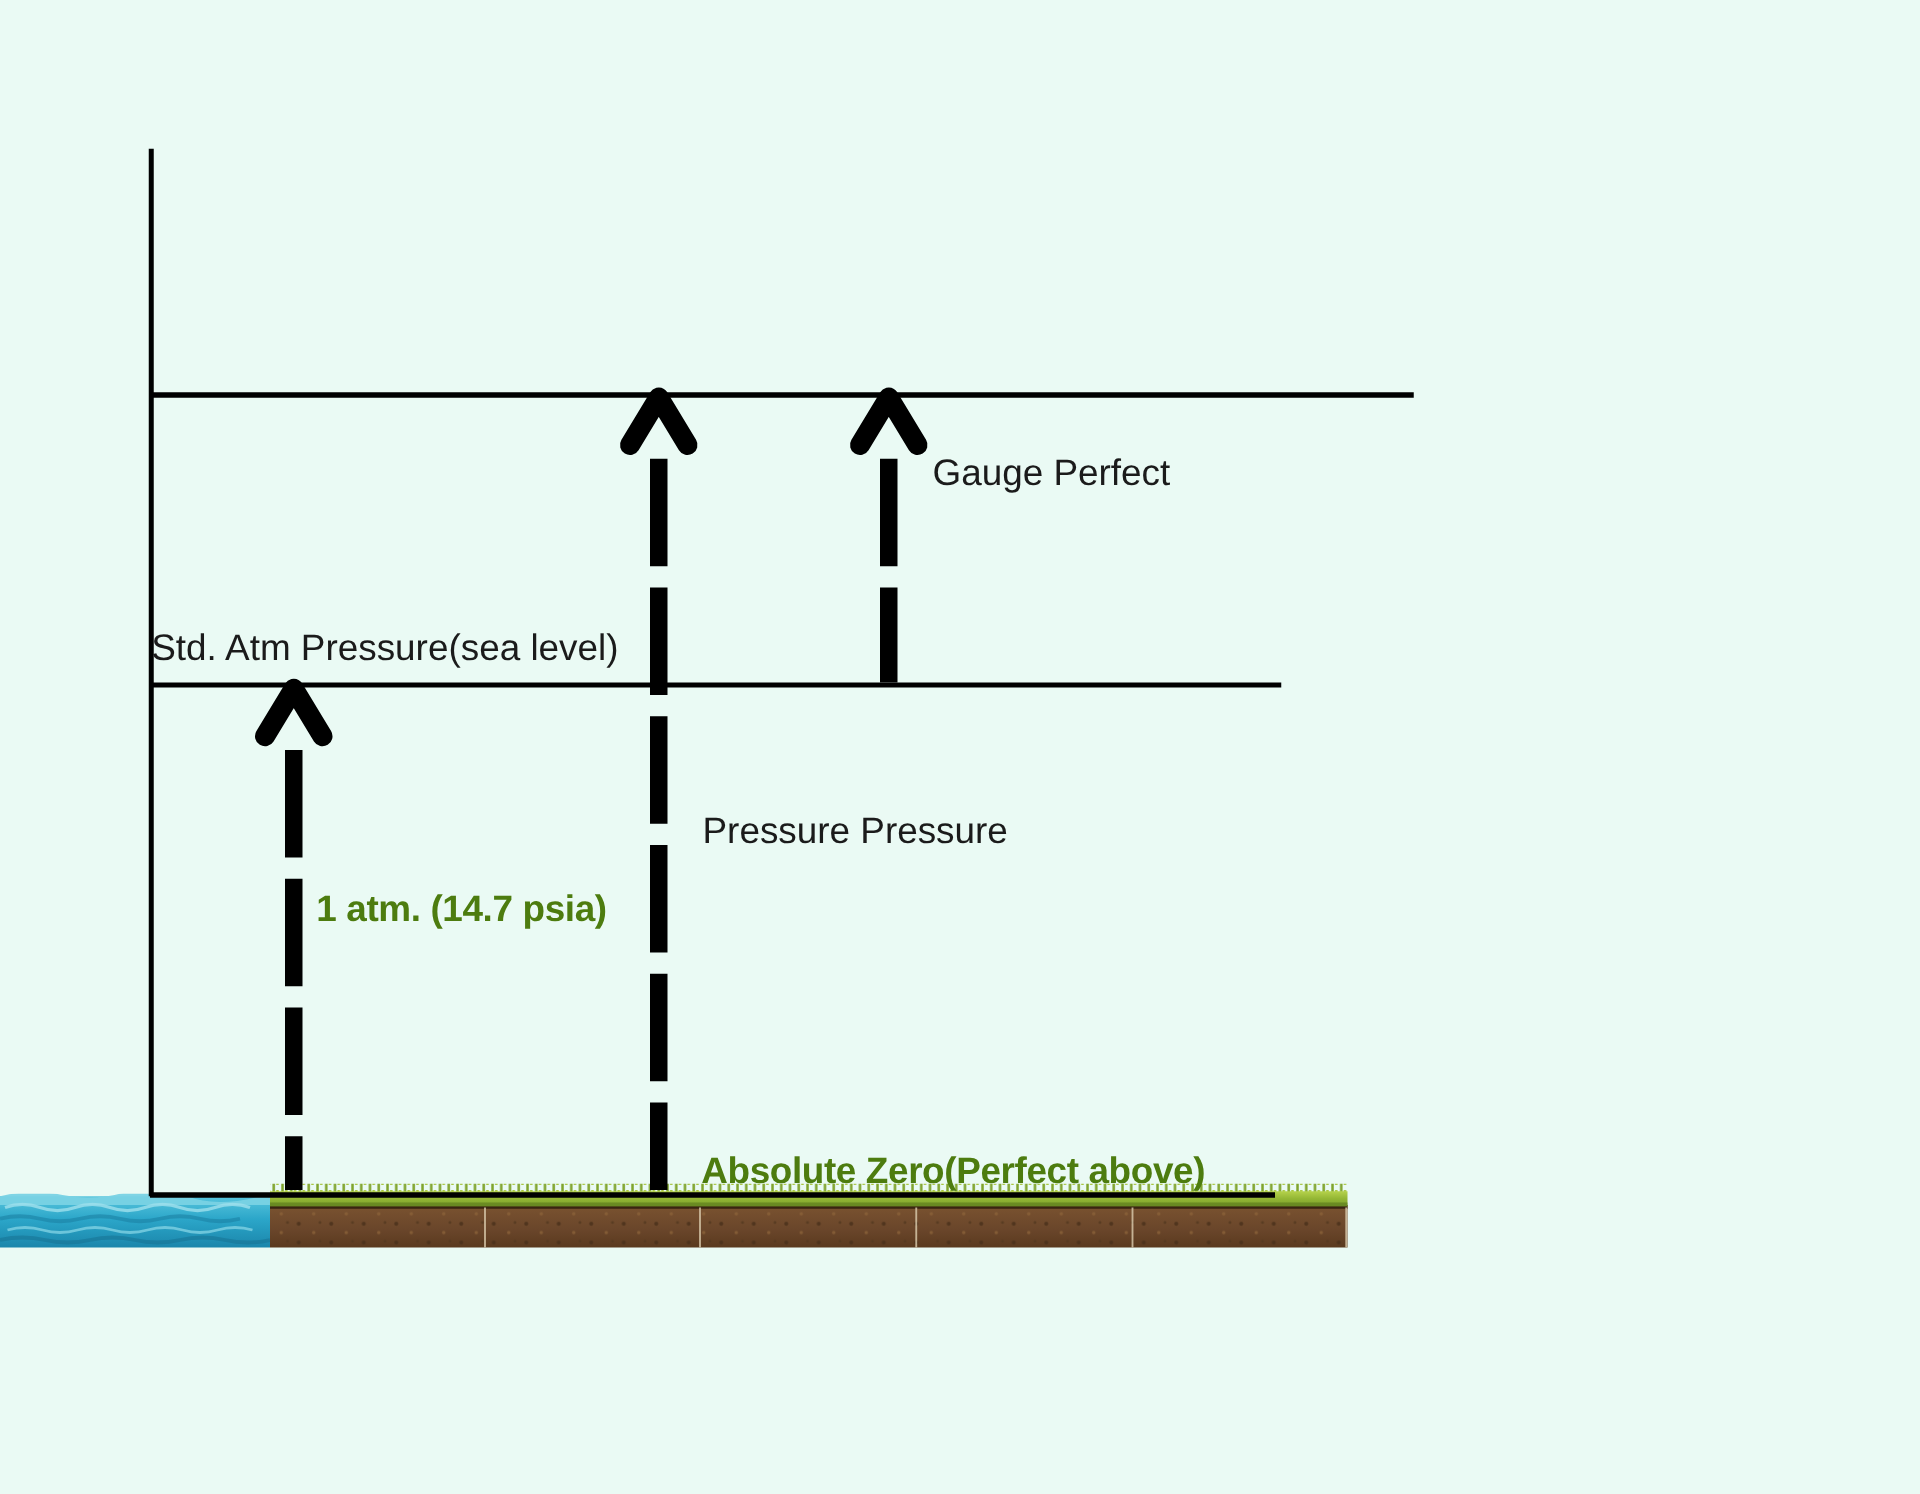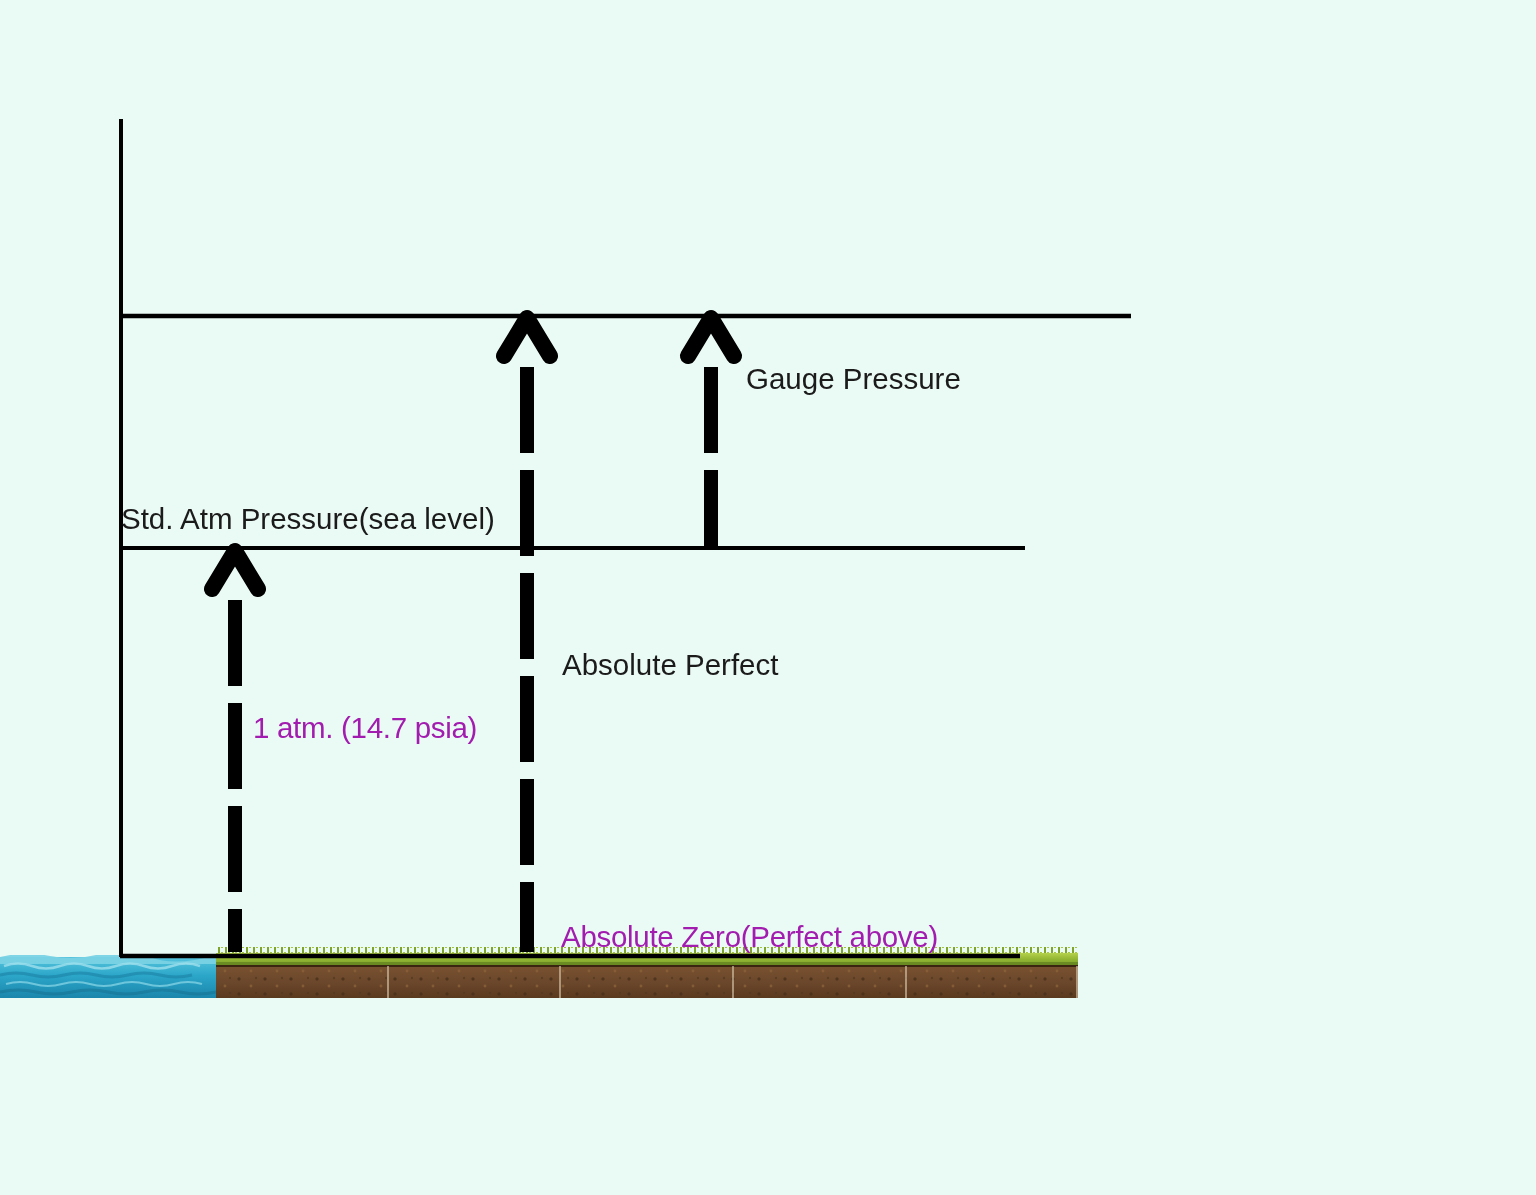--- a/index.html
+++ b/index.html
@@ -19,22 +19,22 @@
     width: 1536px; height: 1195px;
   }
   .label {
     position: absolute;
     font-size: 29.5px;
     line-height: 34px;
     color: #1b1b1b;
     white-space: nowrap;
   }
   .label.red {
-    color: #a21caf;
-    font-weight: 400;
+    color: #4d7c0f;
+    font-weight: 700;
     letter-spacing: -0.3px;
   }
   .gauge-block .line2 { margin-top: -1px; }
   .gauge-block { line-height: 33px; }
 </style>
 </head>
 <body>
 
 <div class="stage">
 
@@ -116,23 +116,23 @@
       <g>
         <path d="M688 356 L711 318 L734 356" fill="none" stroke-width="16" stroke-linecap="round" stroke-linejoin="round"></path>
         <line x1="711" y1="367" x2="711" y2="546" stroke-width="14" stroke-dasharray="86 17"></line>
       </g>
     </g>
   </svg>
 
   <div class="label" style="left:121px; top:502px;text-align:right;">Std. Atm Pressure(sea level)</div>
 
   <div class="label gauge-block" style="left:746px; top:362px;">
-    <div class="line1">Gauge Pressure</div>
+    <div class="line1">Gauge Perfect</div>
   </div>
 
-  <div class="label" style="left:562px; top:648px;">Absolute Perfect</div>
+  <div class="label" style="left:562px; top:648px;">Pressure Pressure</div>
 
 
   <div class="label red" style="left:253px; top:711px;">1 atm. (14.7 psia)</div>
 
   <div class="label red" style="left:561px; top:920px;">Absolute Zero(Perfect above)</div>
 
 </div>
 
 </body></html>

